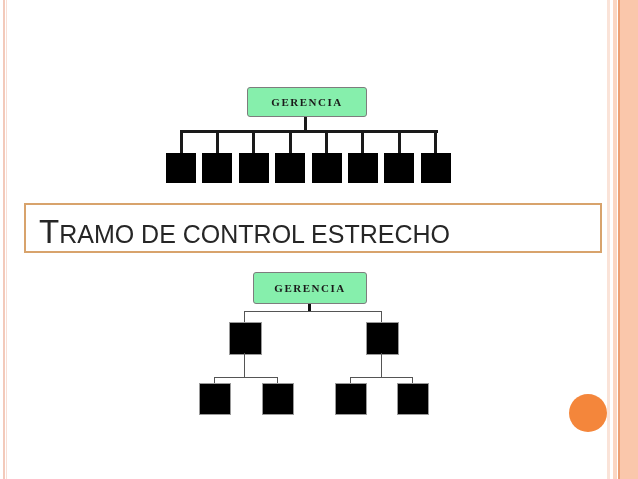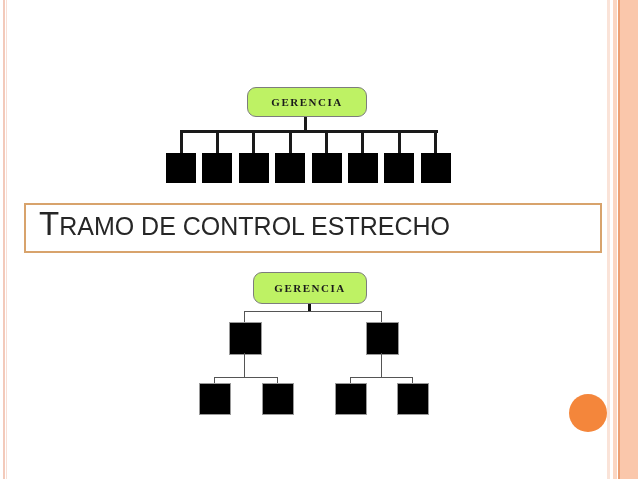--- a/index.html
+++ b/index.html
@@ -16,27 +16,27 @@
   .r3{left:618px;width:2px;background:var(--bar-line,#EC9F73);}
   .r4{left:620px;width:18px;background:var(--bar,#FAC7AB);}
 
   
   .titlebox{position:absolute;left:14px;top:2px;width:579px;height:70px;box-sizing:border-box;
             border:2px solid var(--title-border,#DA8A52);background:#FFFEFD;
             display:flex;align-items:center;justify-content:center;}
   .titletext{font-size:38px;color:#141414;letter-spacing:0px;white-space:nowrap;}
   .subtitlebox{position:absolute;left:24px;top:203px;width:578px;height:50px;box-sizing:border-box;
             border:2px solid var(--subtitle-border,#D8A36C);background:#FFFFFF;
-            display:flex;align-items:flex-start;}
+            display:flex;align-items:flex-end;}
   .subtitletext{font-size:25px;color:#262626;padding-left:13px;white-space:nowrap;display:block;}
   .subtitletext::first-letter{font-size:33px;}
 
   
-  .orgnode{position:absolute;box-sizing:border-box;background:#bef264;border:1px solid #7d7d7d;
-           border-radius:9px;display:flex;align-items:center;justify-content:center;
+  .orgnode{position:absolute;box-sizing:border-box;background:#86efac;border:1px solid #7d7d7d;
+           border-radius:3px;display:flex;align-items:center;justify-content:center;
            font-family:"Liberation Serif",serif;font-weight:bold;font-size:11px;
            letter-spacing:1.5px;color:#1a1a1a;}
   .sq{background:var(--node,#000);}
 
   
   .root1{left:247px;top:87px;width:120px;height:30px;}
   .riser1{left:304px;top:117px;width:3px;height:14px;background:#1a1a1a;}
   .hline1{left:180px;top:130px;width:258px;height:3px;background:#1a1a1a;}
   .wrow{position:absolute;left:166px;top:131px;display:flex;gap:6.4px;}
   .wcell{width:30px;display:flex;flex-direction:column;align-items:center;}

